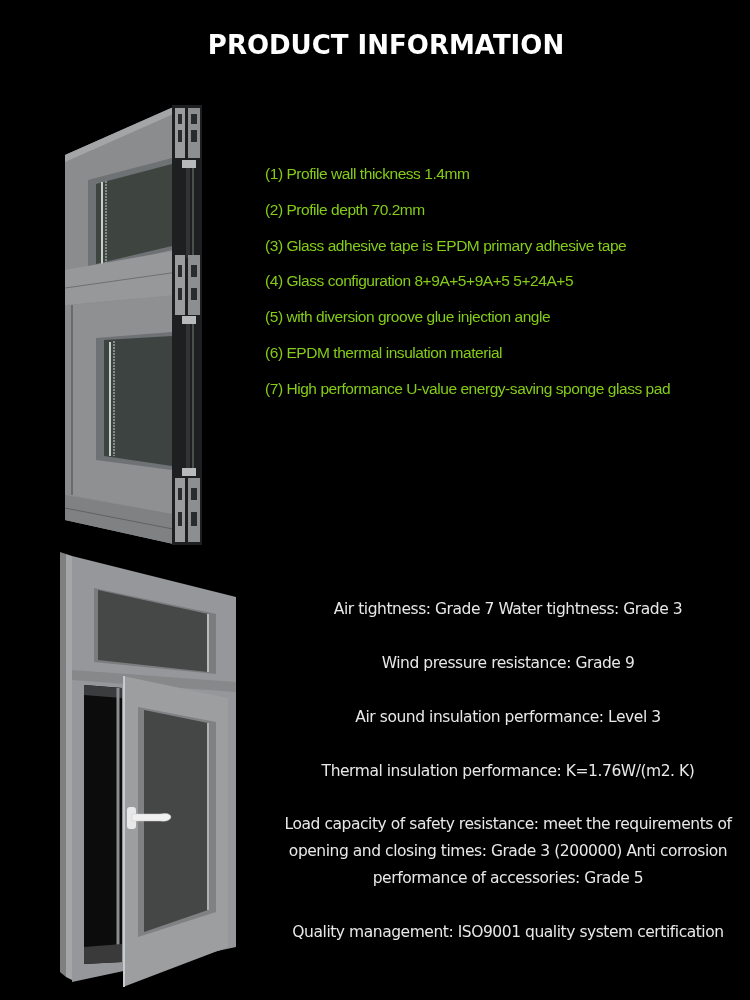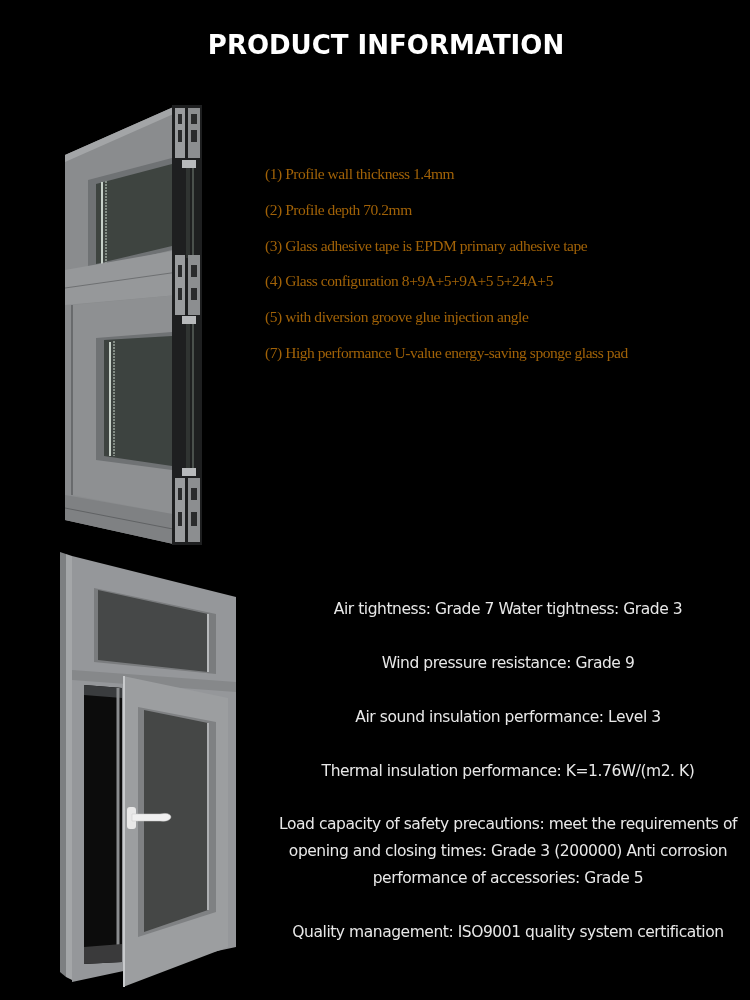--- a/index.html
+++ b/index.html
@@ -7,22 +7,22 @@
     width: 750px; height: 1000px; background: #000; overflow: hidden;
     position: relative; font-family: "Liberation Sans", "DejaVu Sans", sans-serif; color: #e6e6e6;
   }
   .title {
     position: absolute; left: 0; top: 30px; width: 772px; text-align: center;
     font-family: "DejaVu Sans", sans-serif; font-weight: bold; font-size: 26px;
     color: #ffffff; letter-spacing: 0px;
   }
   .spec-list { position: absolute; left: 265px; top: 164px; margin: 0; padding: 0; list-style: none; }
   .spec-list li {
-    font-size: 15.5px; line-height: 20px; height: 35.8px; color: #a16207; white-space: nowrap;
-    font-family: Liberation Serif, serif; letter-spacing: -0.45px;
+    font-size: 15.5px; line-height: 20px; height: 35.8px; color: #84cc16; white-space: nowrap;
+    font-family: Liberation Sans, sans-serif; letter-spacing: -0.45px;
   }
   .perf-list { position: absolute; left: 273px; top: 596px; margin: 0; padding: 0; list-style: none; width: 470px; }
   .perf-list li {
     font-size: 15.5px; line-height: 27px; color: #e8e8e8;
     font-family: "DejaVu Sans", sans-serif; letter-spacing: -0.45px; text-align: center;
   }
   .perf-list li.p1, .perf-list li.p2, .perf-list li.p3 { height: 54px; }
   .perf-list li.p4 { height: 53px; }
   .perf-list li.p5 { height: 108px; }
   .perf-list li.p5 span { display: block; white-space: nowrap; }
@@ -87,20 +87,21 @@
     <rect x="131" y="412" width="6" height="14" fill="#2a2b2c"></rect>
   </svg>
 </div>
 
 <ul class="spec-list">
   <li>(1) Profile wall thickness 1.4mm</li>
   <li>(2) Profile depth 70.2mm</li>
   <li>(3) Glass adhesive tape is EPDM primary adhesive tape</li>
   <li>(4) Glass configuration 8+9A+5+9A+5 5+24A+5</li>
   <li>(5) with diversion groove glue injection angle</li>
+  <li>(6) EPDM thermal insulation material</li>
   <li>(7) High performance U-value energy-saving sponge glass pad</li>
 </ul>
 
 <div class="img" style="left:58px; top:552px;">
   <svg width="185" height="440" viewBox="0 0 185 440">
 
     <polygon points="2,0 8,2 8,425 2,420" fill="#7d7f81"></polygon>
     <polygon points="8,2 14,4 14,428 8,425" fill="#a4a6a8"></polygon>
 
     <polygon points="14,4 178,45 178,395 14,430" fill="#95979a"></polygon>
@@ -126,18 +127,18 @@
     <path d="M74,262 L102,262 Q112,260 113,265 Q112,270 102,269 L74,269 Z" fill="#f0f0f0" stroke="#c8c8c8" stroke-width="0.5"></path>
   </svg>
 </div>
 
 <ul class="perf-list">
   <li class="p1">Air tightness: Grade 7 Water tightness: Grade 3</li>
   <li class="p2">Wind pressure resistance: Grade 9</li>
   <li class="p3">Air sound insulation performance: Level 3</li>
   <li class="p4">Thermal insulation performance: K=1.76W/(m2. K)</li>
   <li class="p5">
-    <span>Load capacity of safety precautions: meet the requirements of</span>
+    <span>Load capacity of safety resistance: meet the requirements of</span>
     <span>opening and closing times: Grade 3 (200000) Anti corrosion</span>
     <span>performance of accessories: Grade 5</span>
   </li>
   <li class="p6">Quality management: ISO9001 quality system certification</li>
 </ul>
 
 </body></html>

